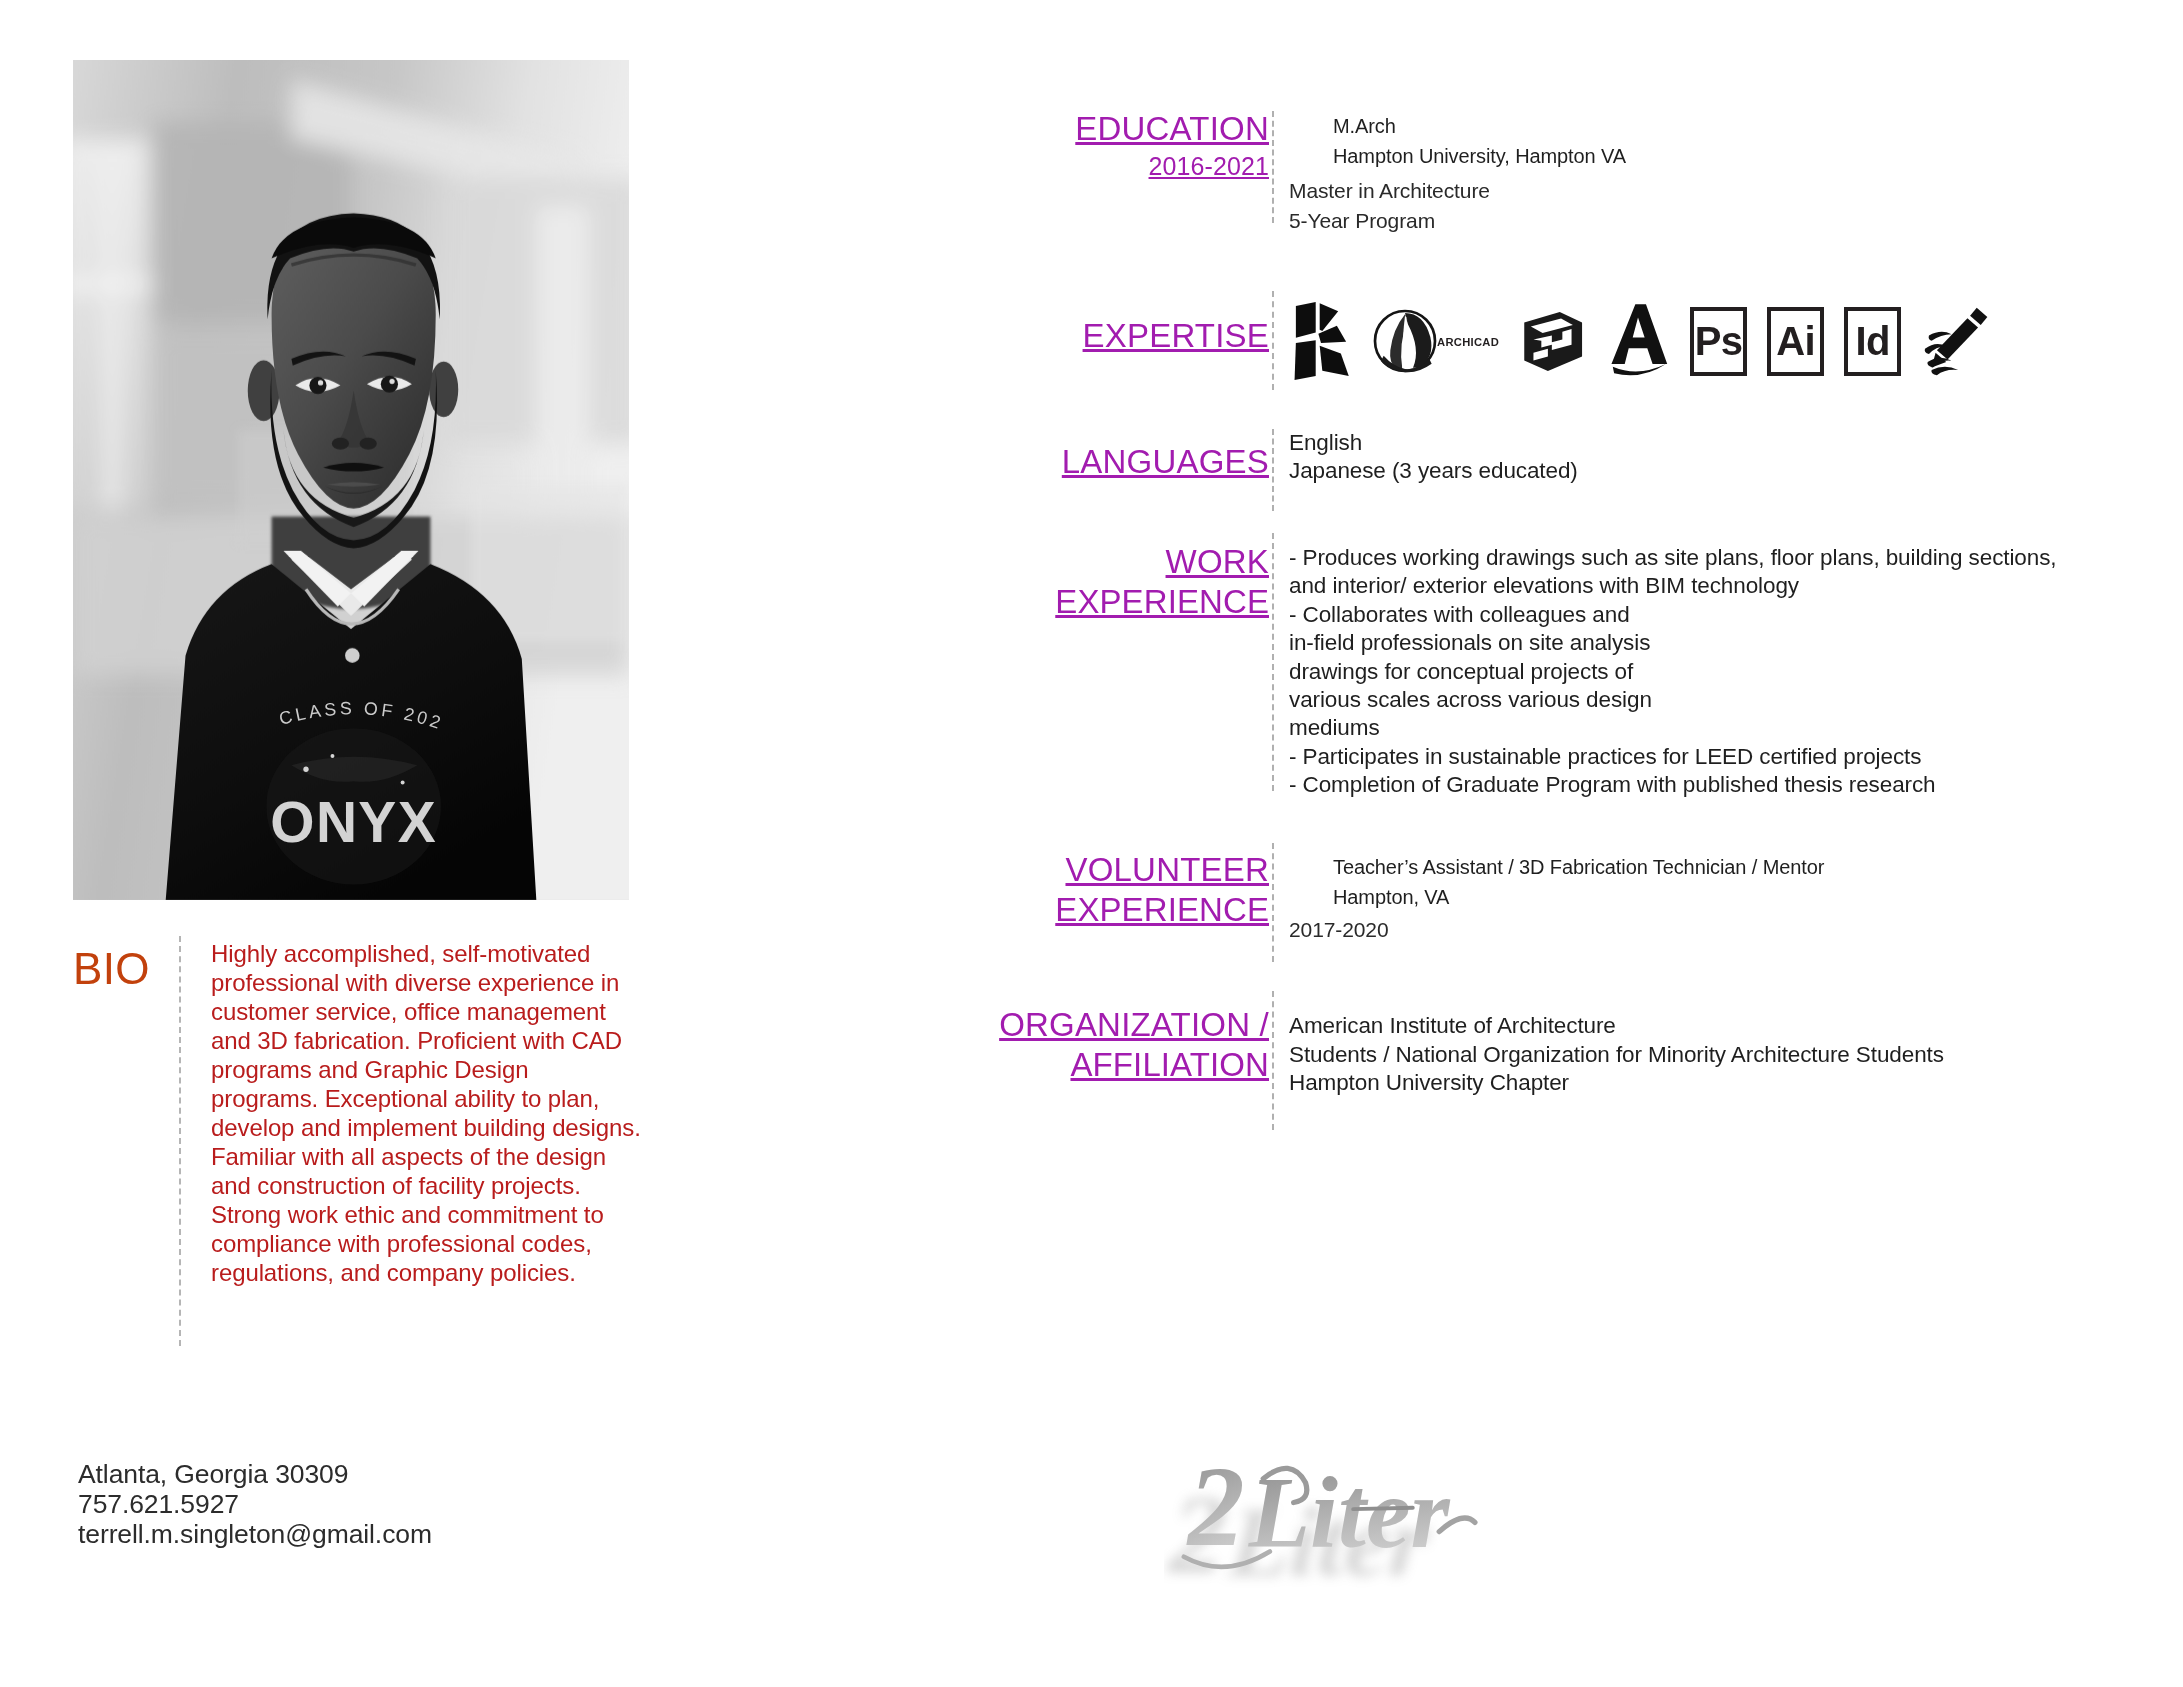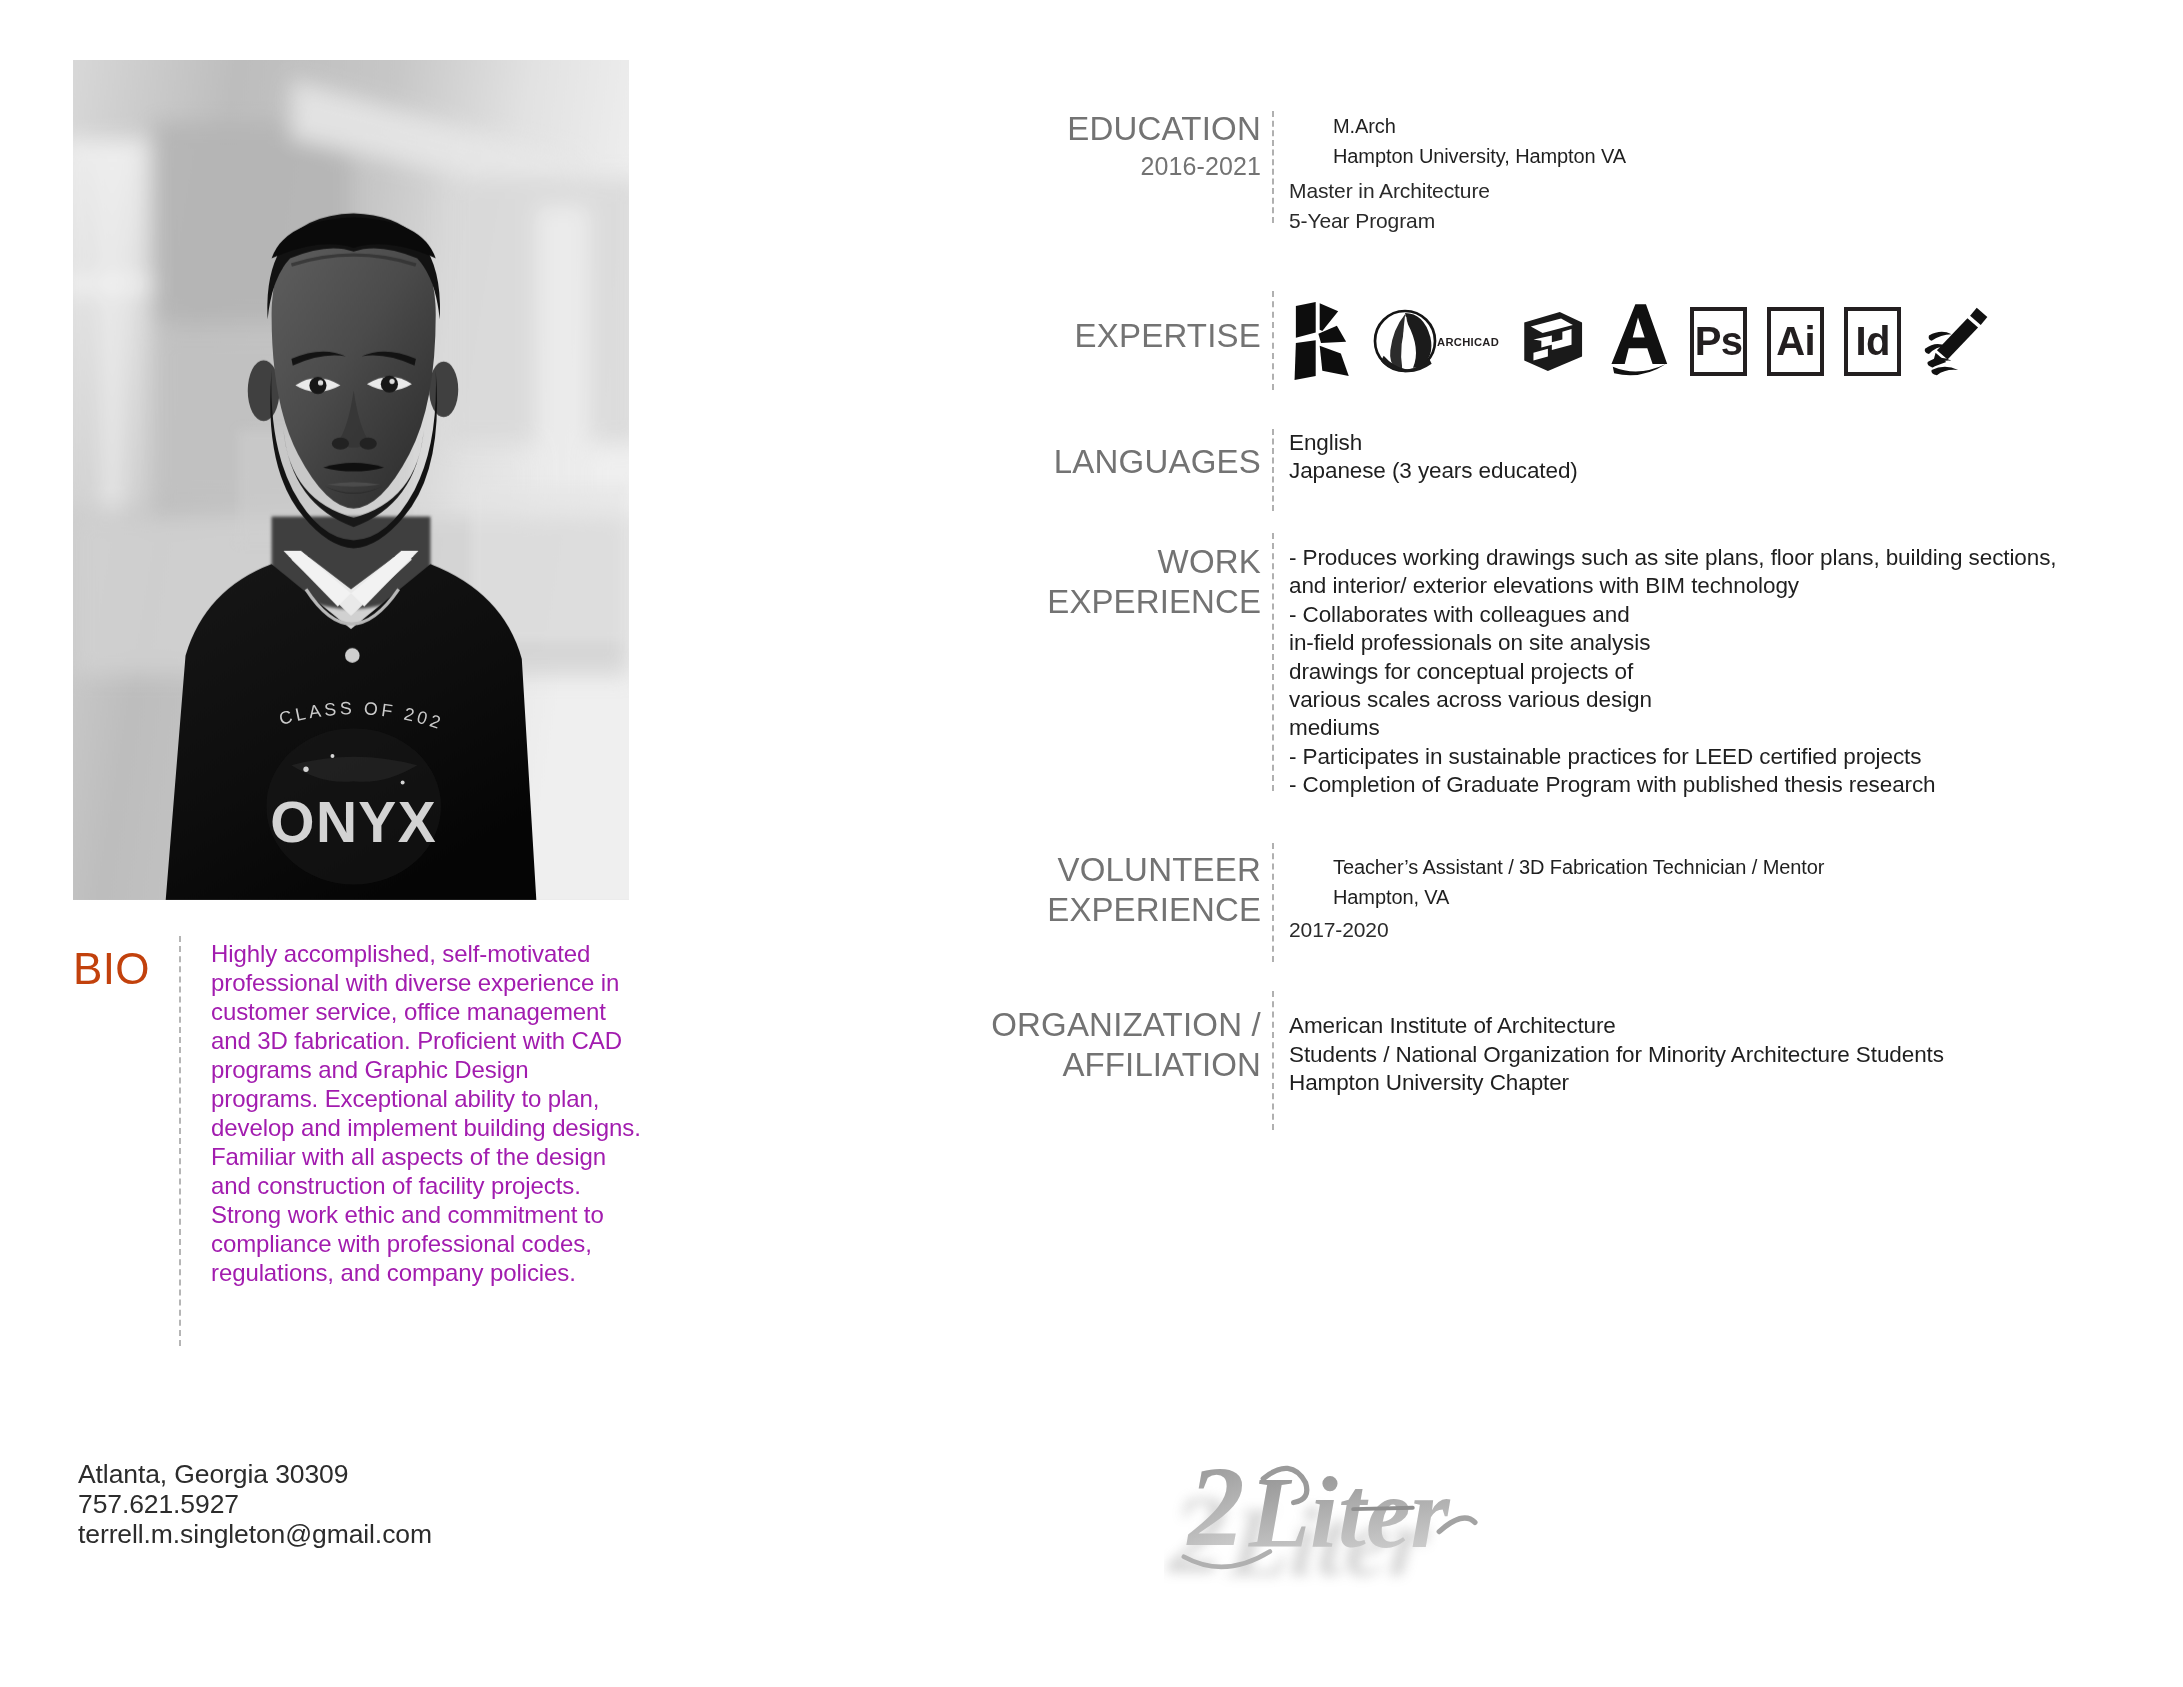--- a/index.html
+++ b/index.html
@@ -51,21 +51,21 @@
     top: 0px;
     width: 0;
     height: 410px;
     border-left: 2.6px dashed #b5b5b5;
   }
   #bio-text {
     position: absolute;
     left: 138px;
     top: 2.6px;
     width: 430px;
-    color: #a21caf;
+    color: #b91c1c;
     font-size: 24px;
     line-height: 29px;
     letter-spacing: -0.1px;
   }
 
   
   #contact-section {
     position: absolute;
     left: 78px;
     top: 1459px;
@@ -93,28 +93,29 @@
     width: 1211px;
     height: 1687px;
   }
   .res-row {
     position: absolute;
     left: 0;
     width: 1211px;
   }
   .res-label {
     position: absolute;
-    left: 4px;
+    left: 12px;
     top: 0;
     width: 344px;
     text-align: right;
-    color: #737373;
+    color: #a21caf;
     font-size: 33px;
     line-height: 36px;
     letter-spacing: 0.2px;
+    text-decoration: underline;
   }
   .res-label .sub {
     display: block;
     font-size: 25px;
     line-height: 32px;
     letter-spacing: 0.1px;
     margin-top: 2.6px;
   }
   .res-divider {
     position: absolute;

